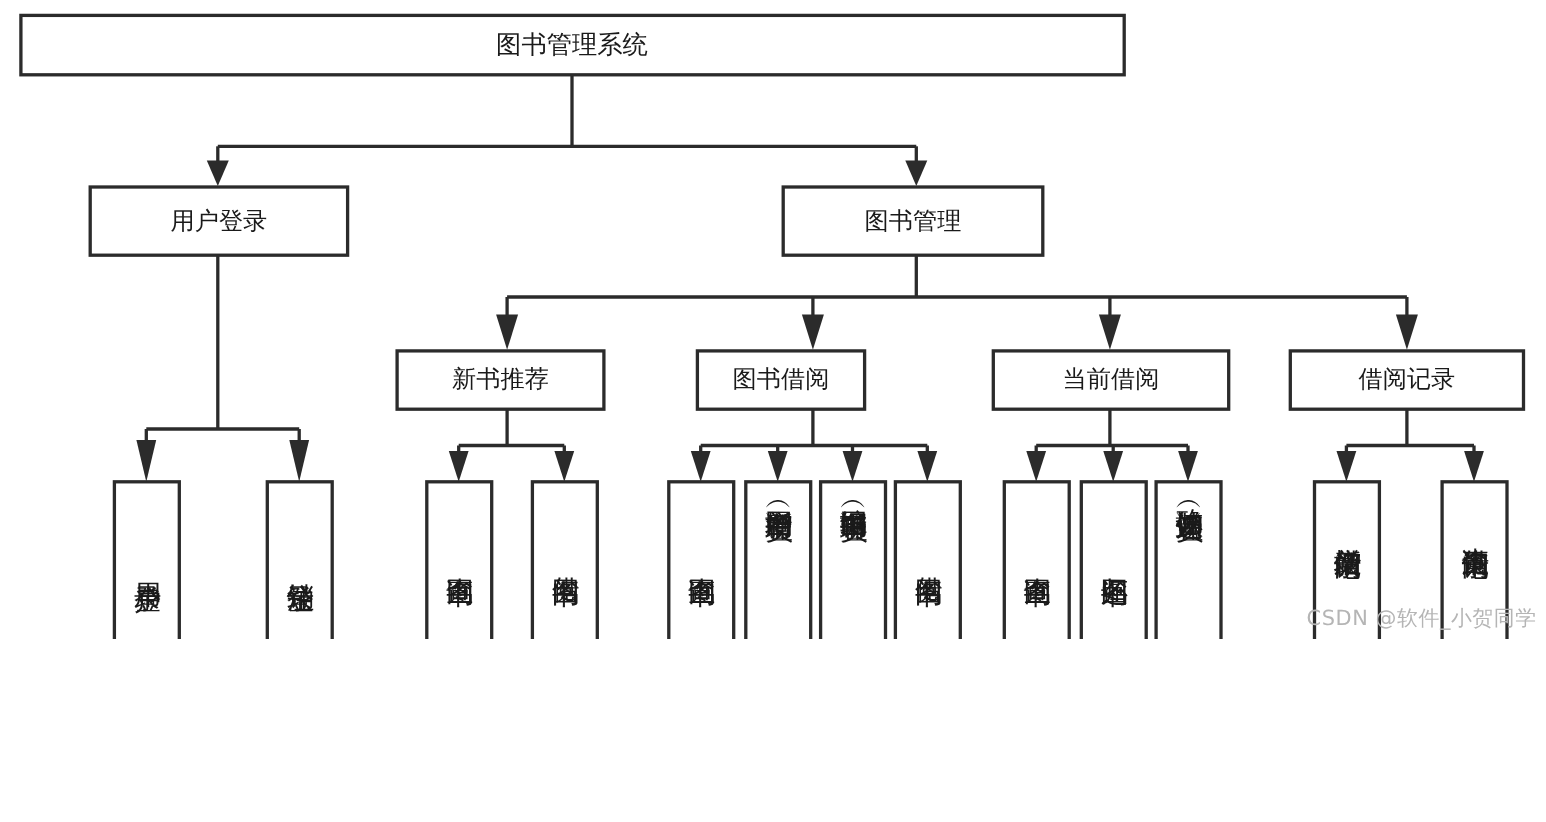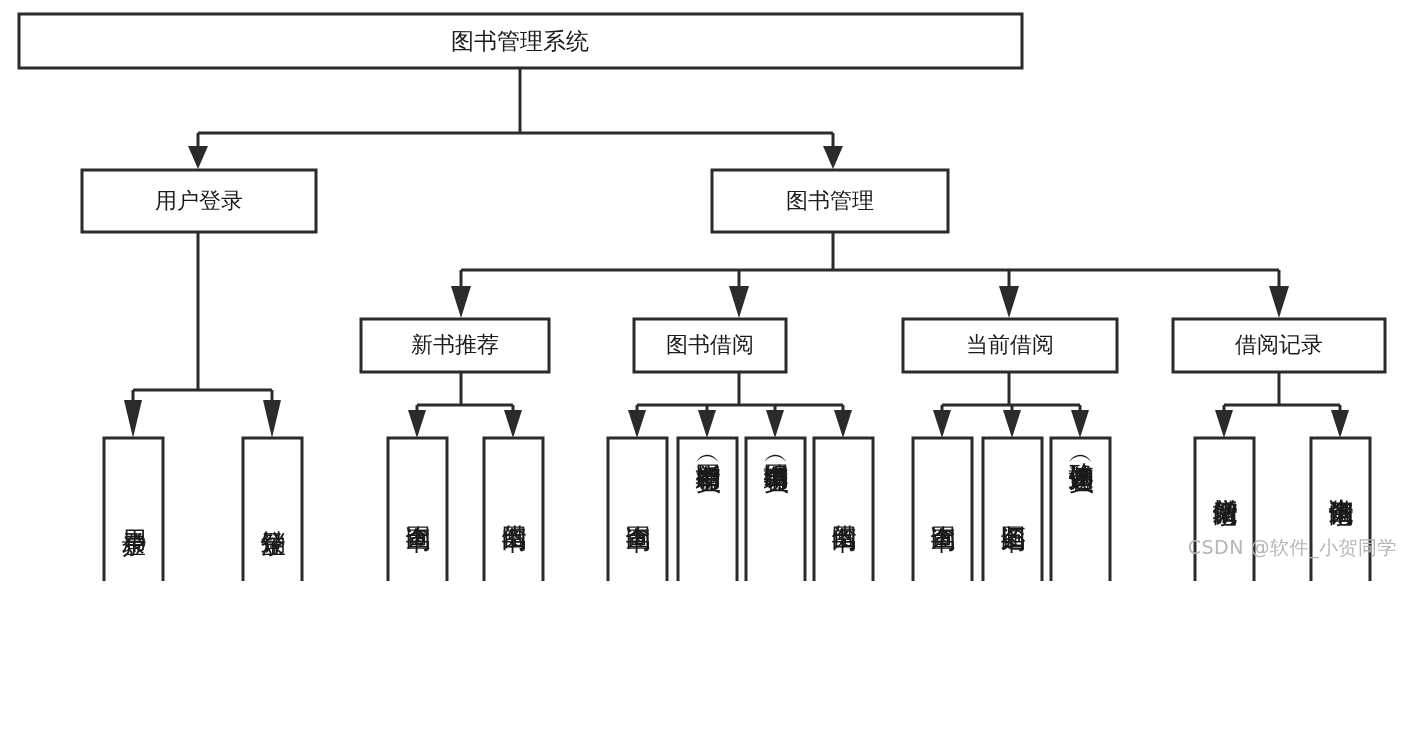--- a/index.html
+++ b/index.html
@@ -68,21 +68,21 @@
     line-height: 1.06;
     color: #1a1a1a;
     writing-mode: vertical-rl;
     text-orientation: upright;
     letter-spacing: 1px;
     white-space: nowrap;
   }
   .watermark {
     position: absolute;
     right: 8px;
-    bottom: 20px;
+    bottom: 6px;
     font-family: "DejaVu Sans", "Liberation Sans", sans-serif;
     font-size: 19px;
     color: #b5b5b5;
     letter-spacing: 0.5px;
     white-space: nowrap;
   }
 </style>
 </head>
 <body>
 

